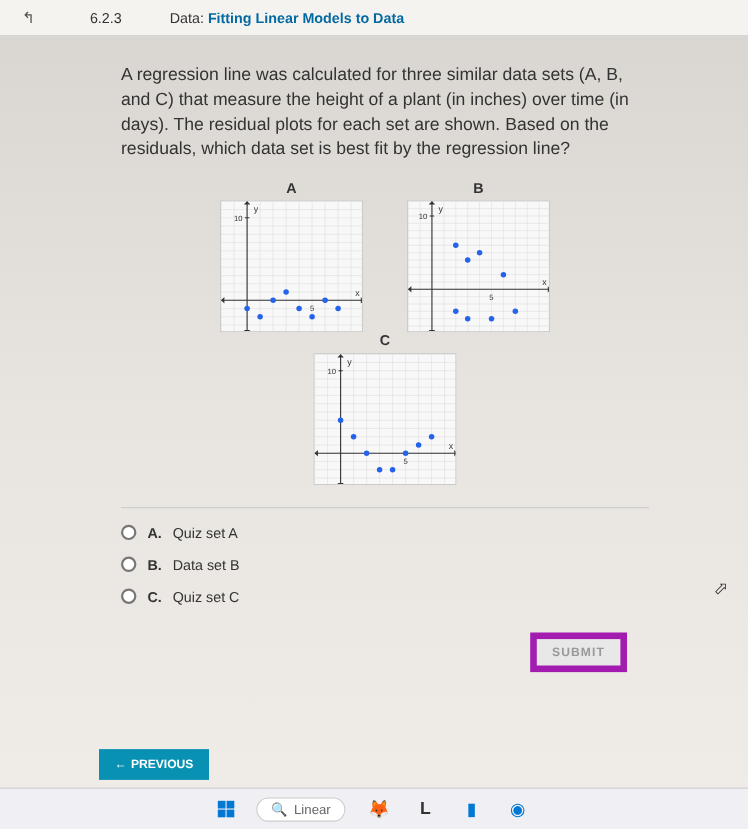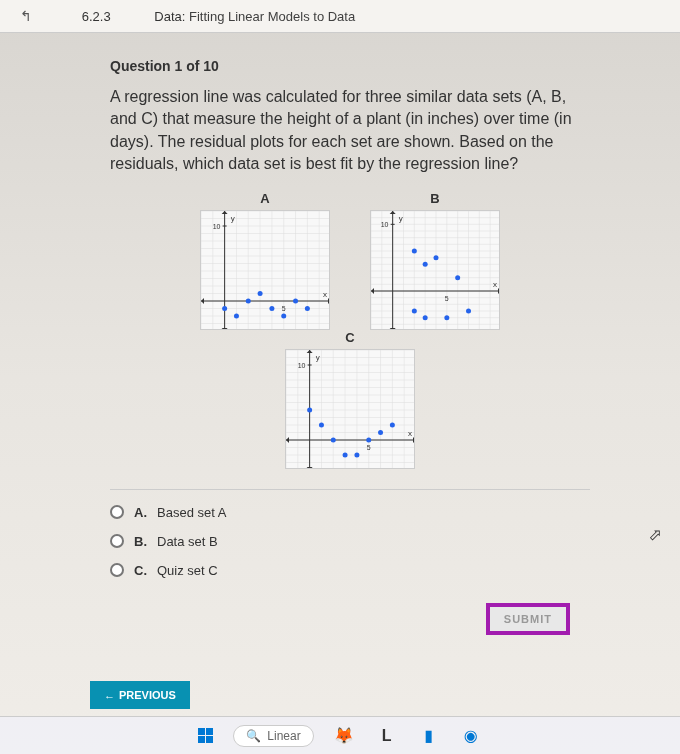--- a/index.html
+++ b/index.html
@@ -15,39 +15,39 @@
       background: #f5f3f0;
       padding: 8px 20px;
       border-bottom: 1px solid #ccc;
       display: flex;
       align-items: center;
       gap: 10px;
     }
     .header-icon { font-size: 14px; color: #555; }
     .header-title { font-size: 13px; color: #333; }
     .header-title .bold { font-weight: normal; padding-left: 40px; }
-    .header-title .light { color: #404040; font-weight: normal; }
+    .header-title .light { color: #0369a1; font-weight: bold; }
     .content {
       padding: 25px 90px 10px 110px;
     }
     .question-num { font-size: 14px; font-weight: bold; color: #333; margin-bottom: 12px; }
     .question-text { font-size: 16px; color: #333; line-height: 1.4; margin-bottom: 15px; }
     .charts-container { display: flex; flex-direction: column; align-items: center; margin-bottom: 20px; }
     .charts-row { display: flex; gap: 40px; justify-content: center; }
     .chart-block { display: flex; flex-direction: column; align-items: center; }
     .chart-label { font-size: 13px; font-weight: bold; color: #333; margin-bottom: 4px; }
     .chart-svg { background: #f8f8f8; border: 1px solid #ccc; }
     .divider { border: none; border-top: 1px solid #ccc; margin: 15px 0; }
     .answers { margin-top: 15px; }
     .answer-row { display: flex; align-items: center; gap: 10px; margin-bottom: 14px; }
     .radio { width: 14px; height: 14px; border: 2px solid #777; border-radius: 50%; background: #fff; flex-shrink: 0; }
     .answer-letter { font-size: 13px; font-weight: bold; color: #333; }
     .answer-text { font-size: 13px; color: #333; }
     .submit-row { display: flex; justify-content: flex-end; margin-top: 25px; padding-right: 20px; }
-    .submit-btn { background: #e8e8e8; color: #999; border: 4px solid #a21caf; padding: 6px 14px; font-size: 11px; font-weight: bold; letter-spacing: 1px; cursor: pointer; }
+    .submit-btn { background: #e8e8e8; color: #999; border: 6px solid #a21caf; padding: 6px 14px; font-size: 11px; font-weight: bold; letter-spacing: 1px; cursor: pointer; }
     .footer-row { position: absolute; bottom: 45px; left: 90px; }
     .prev-btn { background: #0891b2; color: #fff; border: none; padding: 8px 14px; font-size: 11px; font-weight: bold; cursor: pointer; display: flex; align-items: center; gap: 4px; }
     .taskbar {
       position: absolute;
       bottom: 0;
       left: 0;
       right: 0;
       height: 38px;
       background: rgba(240,240,245,0.9);
       border-top: 1px solid #ccc;
@@ -69,21 +69,20 @@
 <div class="header">
   <span class="header-icon">↰</span>
   <span class="header-title">
     <span class="bold">6.2.3</span>
     <span class="bold">Data:</span>
     <span class="light">Fitting Linear Models to Data</span>
   </span>
 </div>
 
 <div class="content">
-  <div class="question-num">Question 1 of 10</div>
   <div class="question-text">A regression line was calculated for three similar data sets (A, B, and C) that measure the height of a plant (in inches) over time (in days). The residual plots for each set are shown. Based on the residuals, which data set is best fit by the regression line?</div>
 
   <div class="charts-container">
     <div class="charts-row">
       <div class="chart-block">
         <div class="chart-label">A</div>
         <svg class="chart-svg" width="130" height="120" id="chart-0">
             <line x1="0" y1="0" x2="0" y2="120" stroke="#ddd" stroke-width="0.5"></line>
             <line x1="11.818181818181818" y1="0" x2="11.818181818181818" y2="120" stroke="#ddd" stroke-width="0.5"></line>
             <line x1="23.636363636363637" y1="0" x2="23.636363636363637" y2="120" stroke="#ddd" stroke-width="0.5"></line>
@@ -247,21 +246,21 @@
       </div>
     </div>
   </div>
 
   <hr class="divider">
 
   <div class="answers">
     <div class="answer-row">
       <div class="radio"></div>
       <span class="answer-letter">A.</span>
-      <span class="answer-text">Based set A</span>
+      <span class="answer-text">Quiz set A</span>
     </div>
     <div class="answer-row">
       <div class="radio"></div>
       <span class="answer-letter">B.</span>
       <span class="answer-text">Data set B</span>
     </div>
     <div class="answer-row">
       <div class="radio"></div>
       <span class="answer-letter">C.</span>
       <span class="answer-text">Quiz set C</span>

